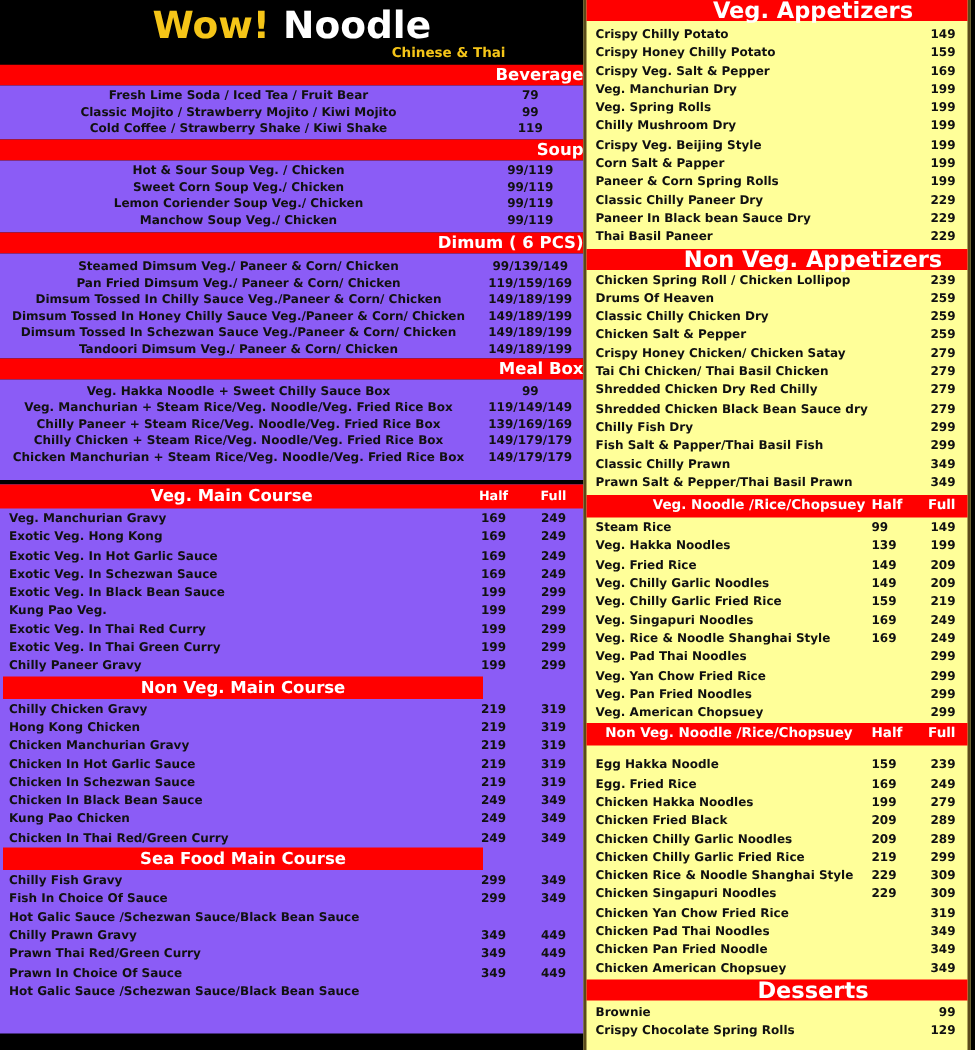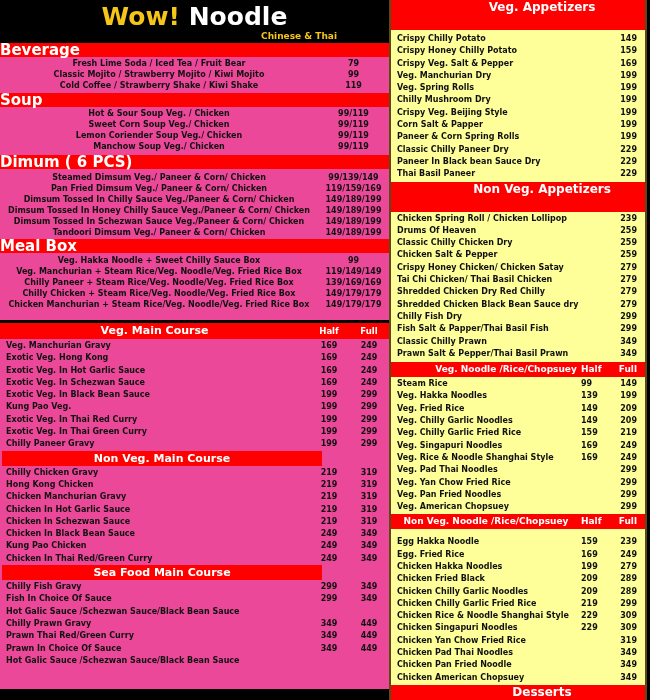--- a/index.html
+++ b/index.html
@@ -6,39 +6,39 @@
   html, body { width: 650px; height: 700px; background: #000; overflow: hidden; }
   body { font-family: "DejaVu Sans", sans-serif; font-weight: bold; color: #111; position: relative; }
   .col { position: absolute; top: 0; }
   .left { left: 0; width: 389px; height: 700px; }
   .right { left: 389px; width: 258px; height: 700px; background: #ffff99; border-left: 2px solid #5a4a1a; border-right: 2px solid #5a4a1a; }
   .brand { height: 43px; background: #000; position: relative; }
   .brand-title { position: absolute; left: 0; width: 389px; top: 2px; text-align: center; font-size: 25px; font-family: "DejaVu Sans", sans-serif; font-weight: bold; letter-spacing: 0px; }
   .brand-title .wow { color: #f5c518; }
   .brand-title .noodle { color: #ffffff; }
   .brand-sub { position: absolute; right: 52px; top: 31px; font-size: 9px; color: #f5c518; }
-  .hdr { background: #ff0000; color: #fff; text-align: left; font-size: 15px; height: 14px; line-height: 14px; }
-  .yellow { background: #ec4899; }
+  .hdr { background: #ff0000; color: #fff; text-align: right; font-size: 11px; height: 14px; line-height: 14px; }
+  .yellow { background: #8b5cf6; }
   .row { display: flex; font-size: 8px; height: 11px; line-height: 11px; white-space: nowrap; }
   .center .name { width: 318px; text-align: center; overflow: hidden; }
   .center .price { width: 71px; text-align: center; }
   .main-hdr { display: flex; background: #ff0000; color: #fff; height: 16px; line-height: 16px; }
   .main-hdr .t { flex: 1; text-align: center; font-size: 11px; }
   .main-hdr .h { width: 40px; text-align: center; font-size: 8.5px; }
   .sub-hdr { background: #ff0000; color: #fff; height: 15px; line-height: 15px; width: 320px; text-align: center; font-size: 11px; margin-left: 2px; }
   .lrow { display: flex; font-size: 8px; height: 12.3px; line-height: 12.3px; white-space: nowrap; padding-left: 6px; }
   .lrow .name { flex: 1; overflow: hidden; }
   .lrow .half { width: 40px; text-align: center; }
   .lrow .full { width: 40px; text-align: center; }
   .rrow { display: flex; font-size: 8px; height: 12.3px; line-height: 12.3px; white-space: nowrap; padding-left: 6px; }
   .rrow .name { flex: 1; overflow: hidden; }
   .rrow .half { width: 34px; text-align: left; }
   .rrow .full { width: 30px; text-align: right; padding-right: 8px; }
   .rrow .price { width: 40px; text-align: right; padding-right: 8px; }
-  .rhdr { background: #ff0000; color: #fff; text-align: center; font-size: 12px; height: 30px; line-height: 14px; padding-left: 48px; }
+  .rhdr { background: #ff0000; color: #fff; text-align: center; font-size: 15px; height: 14px; line-height: 14px; padding-left: 48px; }
   .rhdr2 { display: flex; background: #ff0000; color: #fff; height: 15px; line-height: 15px; font-size: 9px; }
   .rhdr2 .t { flex: 1; text-align: center; }
   .rhdr2 .h { width: 34px; text-align: left; }
   .rhdr2 .f { width: 30px; text-align: right; padding-right: 8px; }
   .bottom-bar { position: absolute; left: 0; bottom: 0; width: 389px; height: 6px; background: #000; }
 </style>
 </head>
 <body>
 
 <div class="col left">

